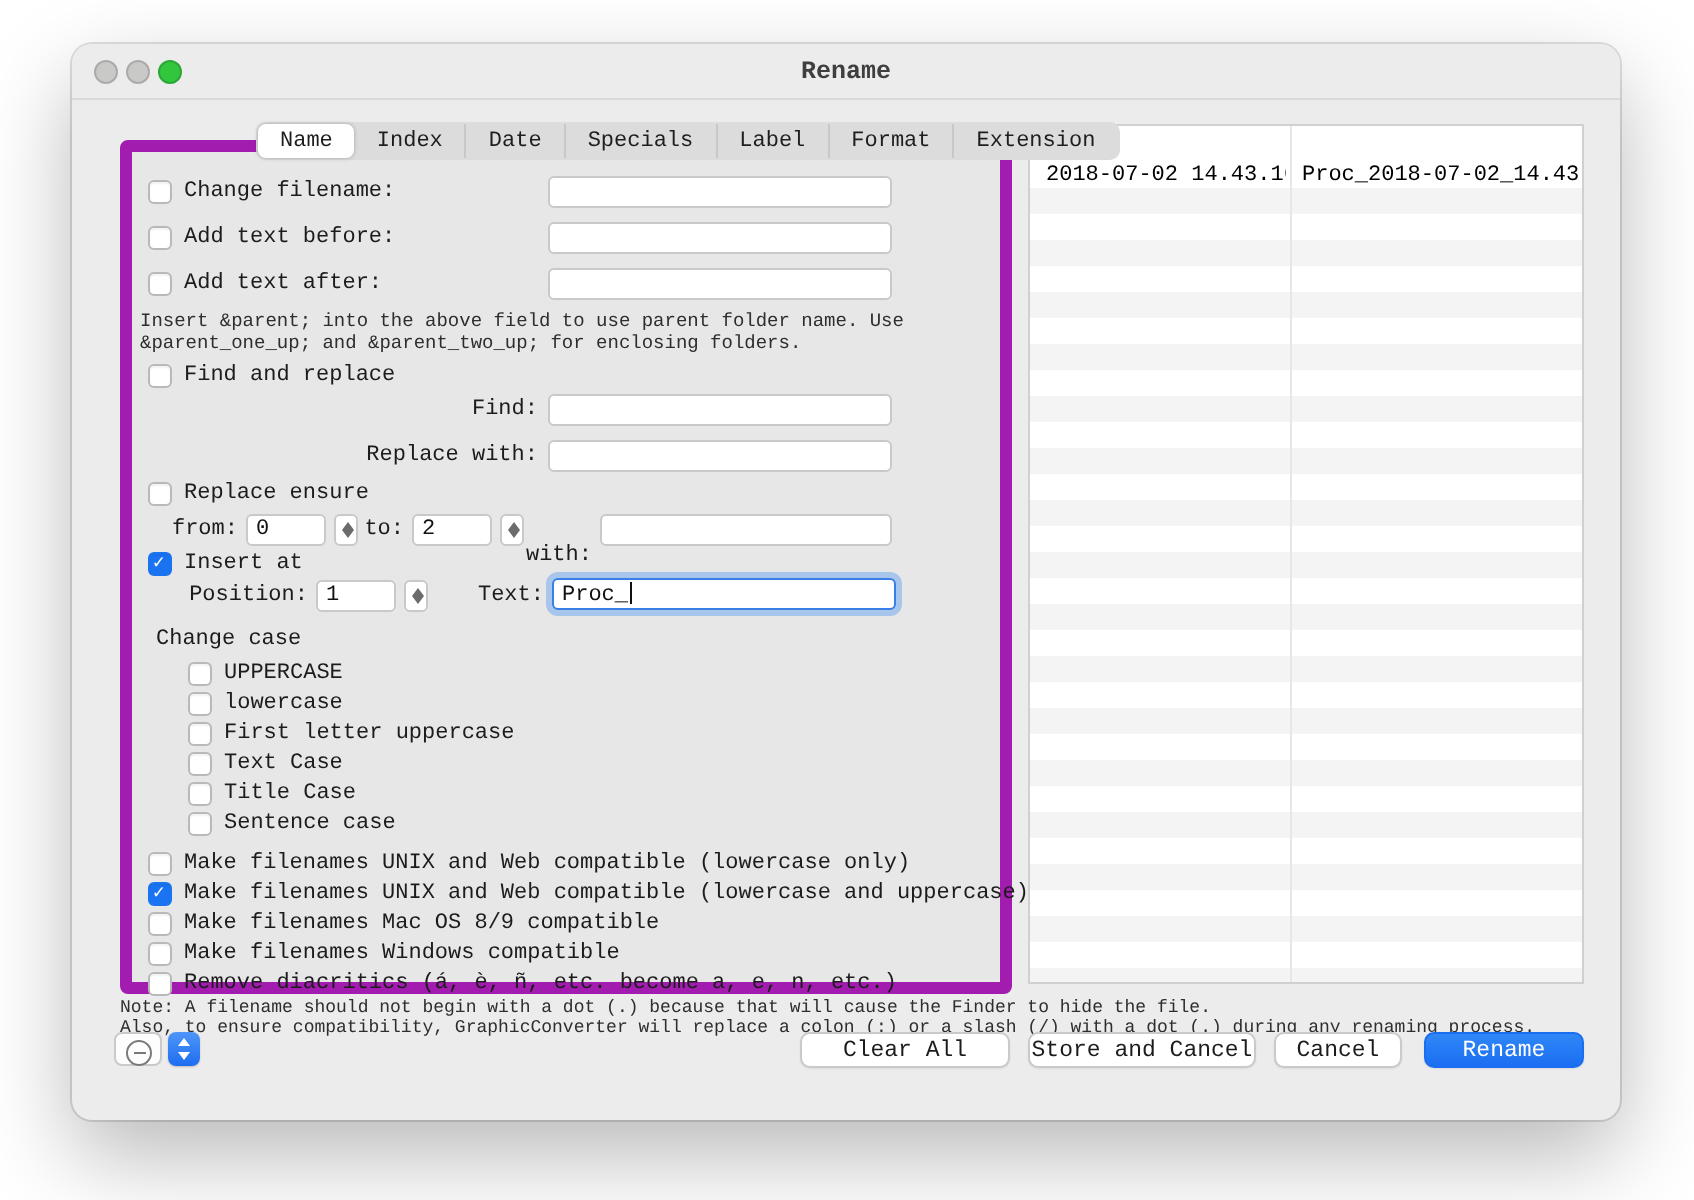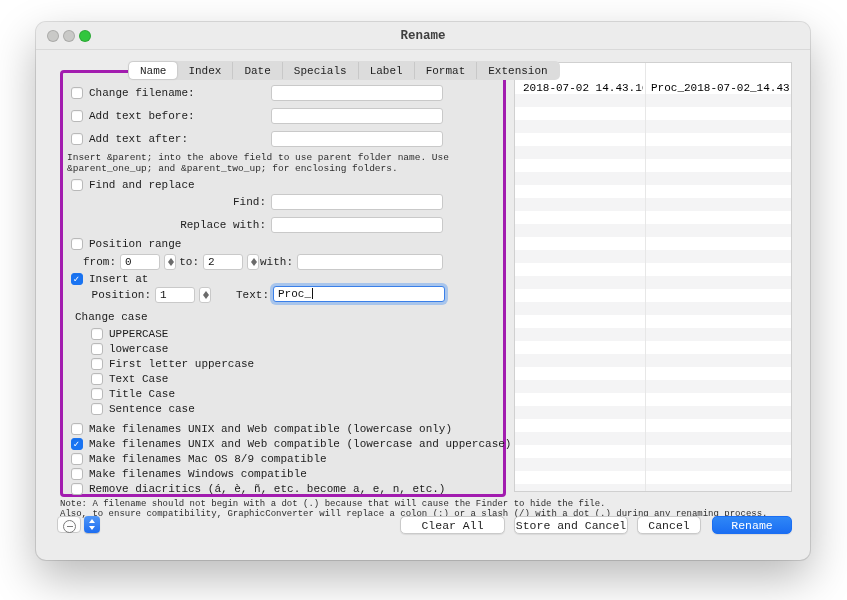--- a/index.html
+++ b/index.html
@@ -24,21 +24,21 @@
           background:#dcdcdc; border-radius:5px; padding:1px; z-index:5; }
   .seg { font-size:11px; color:#1e1e1e; padding:0 11px; display:flex; align-items:center;
          border-left:1px solid #c8c8c8; cursor:default; }
   .seg:first-child { border-left:none; }
   .seg.selected { background:#ffffff; border-radius:4px; border-left:none;
                   box-shadow:0 0 2px rgba(0,0,0,.25); }
   .seg.selected + .seg { border-left:none;text-align:right; }
 
   
   .groupbox { position:absolute; left:24px; top:48px; width:446px; height:427px;
-              background:#e7e7e7; border:3px solid #a21caf; border-radius:4px; }
+              background:#e7e7e7; border:6px solid #a21caf; border-radius:4px; }
 
   .lbl { font-size:11px; color:#1c1c1c; white-space:nowrap; }
   .cbrow { position:absolute; display:flex; align-items:center; gap:6px; height:14px; }
   .cb { width:12px; height:12px; border-radius:3px; background:#ffffff;
         border:1px solid #b9b9b9; flex:0 0 auto; position:relative;
         box-shadow:inset 0 1px 1px rgba(0,0,0,.05); }
   .cb.checked { background:#1a74f2; border-color:#1a74f2; }
   .cb.checked::after { content:"✓"; position:absolute; left:1.5px; top:-1px;
         color:#fff; font-size:9.5px; font-weight:bold; }
 
@@ -151,30 +151,30 @@
     </div>
 
     <div class="rlabel" style="left:0;top:123px;width:203px">Find:</div>
     <div class="field" style="left:208px;top:121px;width:172px"></div>
 
     <div class="rlabel" style="left:0;top:146px;width:203px">Replace with:</div>
     <div class="field" style="left:208px;top:144px;width:172px"></div>
 
     <div class="cbrow" style="left:8px;top:164px">
       <span class="cb"></span>
-      <span class="lbl">Position range</span>
+      <span class="lbl">Replace ensure</span>
     </div>
 
     <div class="rlabel" style="left:0;top:183px;width:53px">from:</div>
     <div class="field" style="left:57px;top:181px;width:40px">0</div>
     <span class="stepper" style="left:101px;top:181px"></span>
     <div class="rlabel" style="left:112px;top:183px;width:24px">to:</div>
     <div class="field" style="left:140px;top:181px;width:40px">2</div>
     <span class="stepper" style="left:184px;top:181px"></span>
-    <div class="rlabel" style="left:194px;top:183px;width:36px">with:</div>
+    <div class="rlabel" style="left:194px;top:196px;width:36px">with:</div>
     <div class="field" style="left:234px;top:181px;width:146px"></div>
 
     <div class="cbrow" style="left:8px;top:199px">
       <span class="cb checked"></span>
       <span class="lbl">Insert at</span>
     </div>
 
     <div class="rlabel" style="left:0;top:216px;width:88px">Position:</div>
     <div class="field" style="left:92px;top:214px;width:40px">1</div>
     <span class="stepper" style="left:136px;top:214px"></span>

